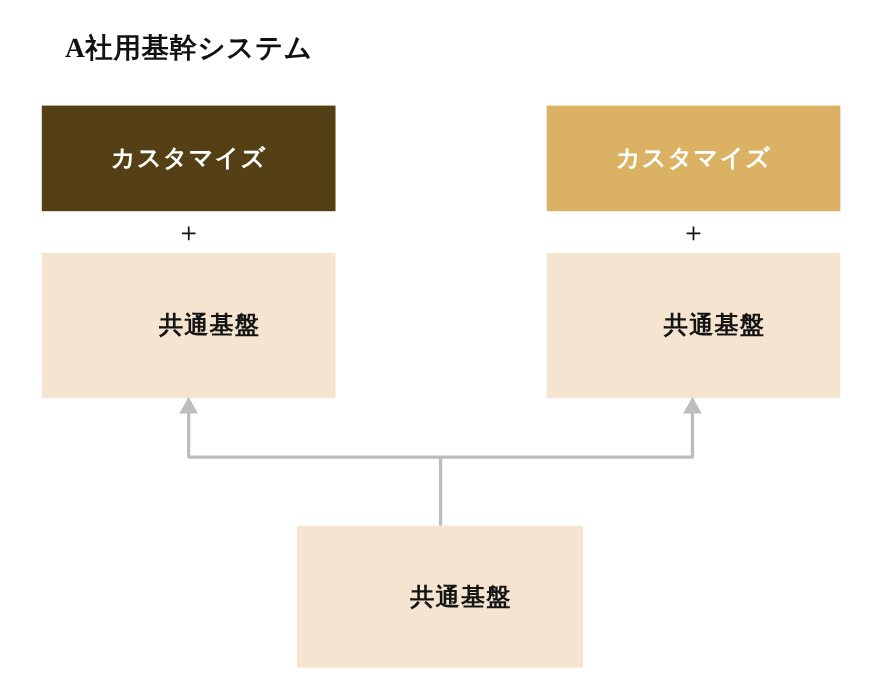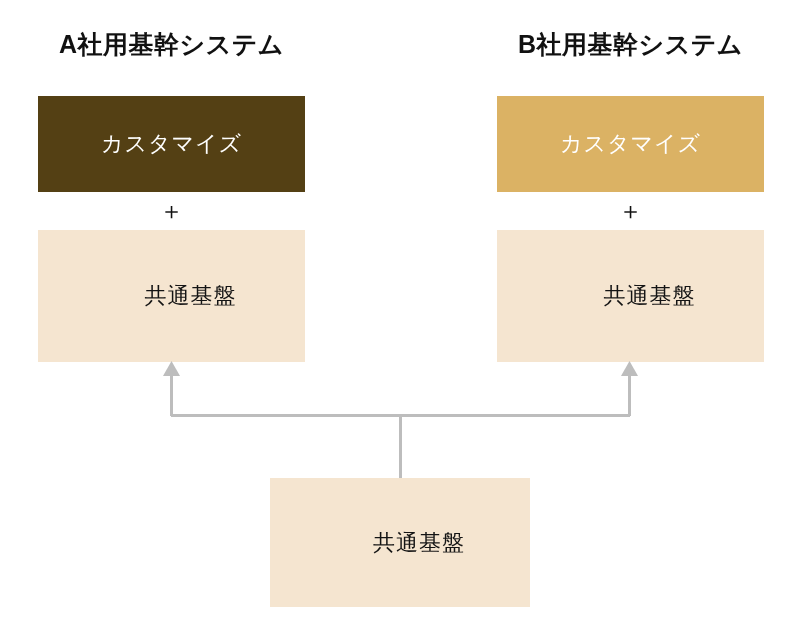--- a/index.html
+++ b/index.html
@@ -39,21 +39,21 @@
     box-sizing: border-box;
     display: flex;
     flex-direction: column;
     align-items: center;
     justify-content: center;
     text-align: center;
   }
 
   .box-label {
     font-size: 22px;
-    font-weight: normal;
+    font-weight: bold;
     letter-spacing: 1px;
     line-height: 1.25;
   }
 
   .box-label.sub {
     font-size: 21px;
     letter-spacing: 0px;
   }
 
   .customize-dark .box-label {
@@ -84,23 +84,22 @@
     width: 800px;
     height: 635px;
     pointer-events: none;
   }
 </style>
 </head>
 <body>
 
 <div id="diagram-root">
 
-  <div class="col-title" style="left:38px; top:32px; width:267px;">A社用基幹システム</div>
+  <div class="col-title" style="left:38px; top:32px; width:267px;font-family:Liberation Serif, serif;">A社用基幹システム</div>
 
-  <div class="col-title" style="left:497px; top:32px; width:267px;">B社用基幹システム</div>
 
   <div class="box customize-dark" style="left:38px; top:96px; width:267px; height:96px; background:#544014;">
     <span class="box-label">カスタマイズ</span>
   </div>
 
   <div class="plus-sign" style="left:38px; top:199px; width:267px;">＋</div>
 
   <div class="box platform" style="left:38px; top:230px; width:267px; height:132px; background:#f5e5d0;">
     <span class="box-label">共通基盤</span>
   </div>

